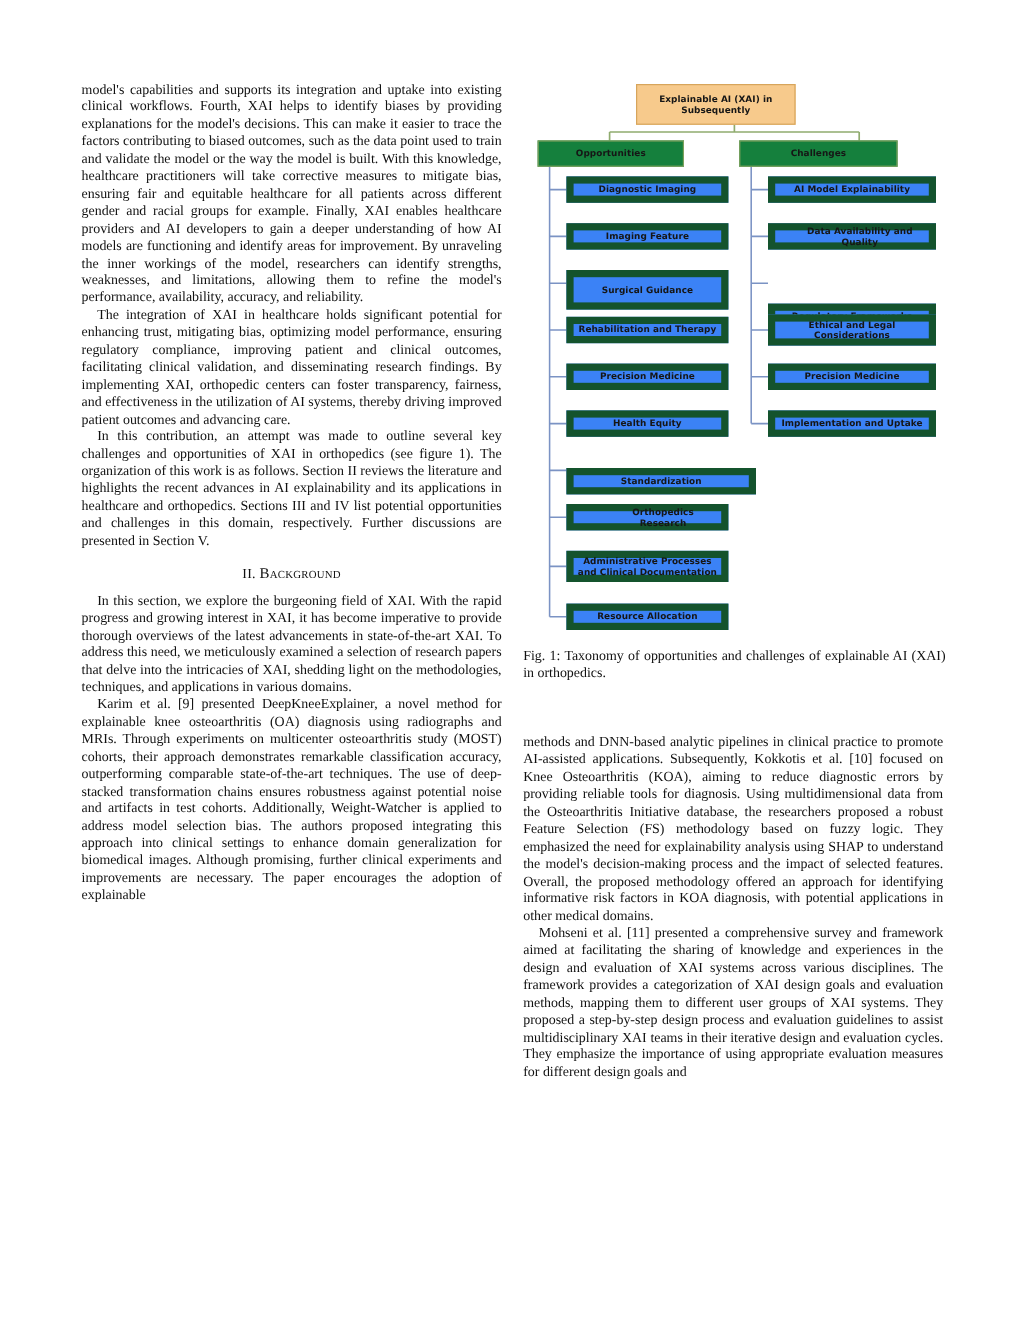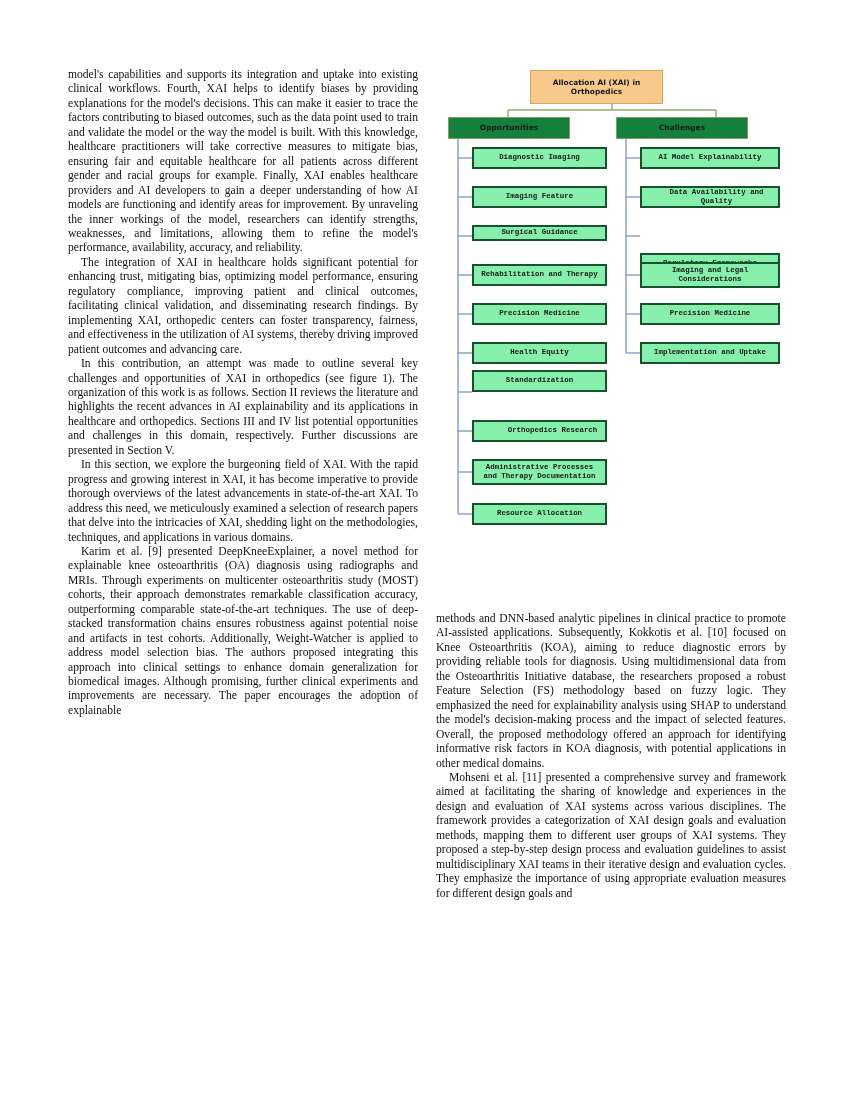--- a/index.html
+++ b/index.html
@@ -86,23 +86,22 @@
   }
   .node-root {
     background: #f7ca8c;
     border: 1px solid #d7a55c;
   }
   .node-branch {
     background: #15803d;
     border: 1px solid #7ea15c;
   }
   .node-leaf {
-    background: #86efac;
-    border: 2px solid #14532d;
-    font-family: Liberation Mono, monospace;
+    background: #3b82f6;
+    border: 6px solid #14532d;
   }
 
   .fig-caption {
     position: absolute;
     left: 436px;
     top: 540px;
     width: 352px;
     font-size: 11.6px;
     line-height: 14.45px;
     text-align: justify;
@@ -121,20 +120,24 @@
 </head>
 <body>
 
 <div class="page">
 
   <div class="col col-left">
     <p class="para noindent">model's capabilities and supports its integration and uptake into existing clinical workflows. Fourth, XAI helps to identify biases by providing explanations for the model's decisions. This can make it easier to trace the factors contributing to biased outcomes, such as the data point used to train and validate the model or the way the model is built. With this knowledge, healthcare practitioners will take corrective measures to mitigate bias, ensuring fair and equitable healthcare for all patients across different gender and racial groups for example. Finally, XAI enables healthcare providers and AI developers to gain a deeper understanding of how AI models are functioning and identify areas for improvement. By unraveling the inner workings of the model, researchers can identify strengths, weaknesses, and limitations, allowing them to refine the model's performance, availability, accuracy, and reliability.</p>
     <p class="para">The integration of XAI in healthcare holds significant potential for enhancing trust, mitigating bias, optimizing model performance, ensuring regulatory compliance, improving patient and clinical outcomes, facilitating clinical validation, and disseminating research findings. By implementing XAI, orthopedic centers can foster transparency, fairness, and effectiveness in the utilization of AI systems, thereby driving improved patient outcomes and advancing care.</p>
     <p class="para">In this contribution, an attempt was made to outline several key challenges and opportunities of XAI in orthopedics (see figure 1). The organization of this work is as follows. Section II reviews the literature and highlights the recent advances in AI explainability and its applications in healthcare and orthopedics. Sections III and IV list potential opportunities and challenges in this domain, respectively. Further discussions are presented in Section V.</p>
 
+    <div class="sec-head">
+      <span class="num">II.</span>
+      <span class="nm">Background</span>
+    </div>
 
     <p class="para">In this section, we explore the burgeoning field of XAI. With the rapid progress and growing interest in XAI, it has become imperative to provide thorough overviews of the latest advancements in state-of-the-art XAI. To address this need, we meticulously examined a selection of research papers that delve into the intricacies of XAI, shedding light on the methodologies, techniques, and applications in various domains.</p>
     <p class="para">Karim et al. [9] presented DeepKneeExplainer, a novel method for explainable knee osteoarthritis (OA) diagnosis using radiographs and MRIs. Through experiments on multicenter osteoarthritis study (MOST) cohorts, their approach demonstrates remarkable classification accuracy, outperforming comparable state-of-the-art techniques. The use of deep-stacked transformation chains ensures robustness against potential noise and artifacts in test cohorts. Additionally, Weight-Watcher is applied to address model selection bias. The authors proposed integrating this approach into clinical settings to enhance domain generalization for biomedical images. Although promising, further clinical experiments and improvements are necessary. The paper encourages the adoption of explainable</p>
   </div>
 
   <div class="figure">
     <div class="fig-canvas">
 
       <svg class="fig-svg" width="352" height="470" viewBox="0 0 352 470">
         <g stroke="#8fab6e" stroke-width="1.4" fill="none">
@@ -167,82 +170,83 @@
           <path d="M190,96  L204,96"></path>
           <path d="M190,135 L204,135"></path>
           <path d="M190,174 L204,174"></path>
           <path d="M190,213 L204,213"></path>
           <path d="M190,252 L204,252"></path>
           <path d="M190,291 L204,291"></path>
         </g>
       </svg>
 
       <div class="node node-root" style="left:94px; top:8px; width:133px; height:34px;">
-        <span>Allocation AI (XAI) in Orthopedics</span>
+        <span>Explainable AI (XAI) in Subsequently</span>
       </div>
 
       <div class="node node-branch" style="left:12px; top:55px; width:122px; height:22px;">
         <span>Opportunities</span>
       </div>
       <div class="node node-branch" style="left:180px; top:55px; width:132px; height:22px;">
         <span>Challenges</span>
       </div>
 
       <div class="node node-leaf" style="left:36px; top:85px; width:135px; height:22px;">
         <span>Diagnostic Imaging</span>
       </div>
       <div class="node node-leaf" style="left:36px; top:124px; width:135px; height:22px;">
         <span>Imaging Feature</span>
       </div>
-      <div class="node node-leaf" style="left:36px; top:163px; width:135px; height:16px;">
+      <div class="node node-leaf" style="left:36px; top:163px; width:135px; height:33px;">
         <span>Surgical Guidance</span>
       </div>
       <div class="node node-leaf" style="left:36px; top:202px; width:135px; height:22px;">
         <span>Rehabilitation and Therapy</span>
       </div>
       <div class="node node-leaf" style="left:36px; top:241px; width:135px; height:22px;">
         <span>Precision Medicine</span>
       </div>
       <div class="node node-leaf" style="left:36px; top:280px; width:135px; height:22px;">
         <span>Health Equity</span>
       </div>
-      <div class="node node-leaf" style="left:36px; top:308px; width:135px; height:22px;">
+      <div class="node node-leaf" style="left:36px; top:328px; width:158px; height:22px;">
         <span>Standardization</span>
       </div>
       <div class="node node-leaf" style="left:36px; top:358px; width:135px; height:22px;padding-left:29px;">
         <span>Orthopedics Research</span>
       </div>
       <div class="node node-leaf" style="left:36px; top:397px; width:135px; height:26px;">
-        <span>Administrative Processes and Therapy Documentation</span>
+        <span>Administrative Processes and Clinical Documentation</span>
       </div>
       <div class="node node-leaf" style="left:36px; top:441px; width:135px; height:22px;">
         <span>Resource Allocation</span>
       </div>
 
       <div class="node node-leaf" style="left:204px; top:85px; width:140px; height:22px;">
         <span>AI Model Explainability</span>
       </div>
       <div class="node node-leaf" style="left:204px; top:124px; width:140px; height:22px;padding-left:16px;">
         <span>Data Availability and Quality</span>
       </div>
       <div class="node node-leaf" style="left:204px; top:163px; width:140px; height:22px;margin-top:28px;">
         <span>Regulatory Frameworks</span>
       </div>
       <div class="node node-leaf" style="left:204px; top:200px; width:140px; height:26px;">
-        <span>Imaging and Legal Considerations</span>
+        <span>Ethical and Legal Considerations</span>
       </div>
       <div class="node node-leaf" style="left:204px; top:241px; width:140px; height:22px;">
         <span>Precision Medicine</span>
       </div>
       <div class="node node-leaf" style="left:204px; top:280px; width:140px; height:22px;">
         <span>Implementation and Uptake</span>
       </div>
 
     </div>
   </div>
 
+  <div class="fig-caption">Fig. 1: Taxonomy of opportunities and challenges of explainable AI (XAI) in orthopedics.</div>
 
   <div class="col-right-body">
     <p class="para noindent">methods and DNN-based analytic pipelines in clinical practice to promote AI-assisted applications. Subsequently, Kokkotis et al. [10] focused on Knee Osteoarthritis (KOA), aiming to reduce diagnostic errors by providing reliable tools for diagnosis. Using multidimensional data from the Osteoarthritis Initiative database, the researchers proposed a robust Feature Selection (FS) methodology based on fuzzy logic. They emphasized the need for explainability analysis using SHAP to understand the model's decision-making process and the impact of selected features. Overall, the proposed methodology offered an approach for identifying informative risk factors in KOA diagnosis, with potential applications in other medical domains.</p>
     <p class="para">Mohseni et al. [11] presented a comprehensive survey and framework aimed at facilitating the sharing of knowledge and experiences in the design and evaluation of XAI systems across various disciplines. The framework provides a categorization of XAI design goals and evaluation methods, mapping them to different user groups of XAI systems. They proposed a step-by-step design process and evaluation guidelines to assist multidisciplinary XAI teams in their iterative design and evaluation cycles. They emphasize the importance of using appropriate evaluation measures for different design goals and</p>
   </div>
 
 </div>
 
 </body></html>

